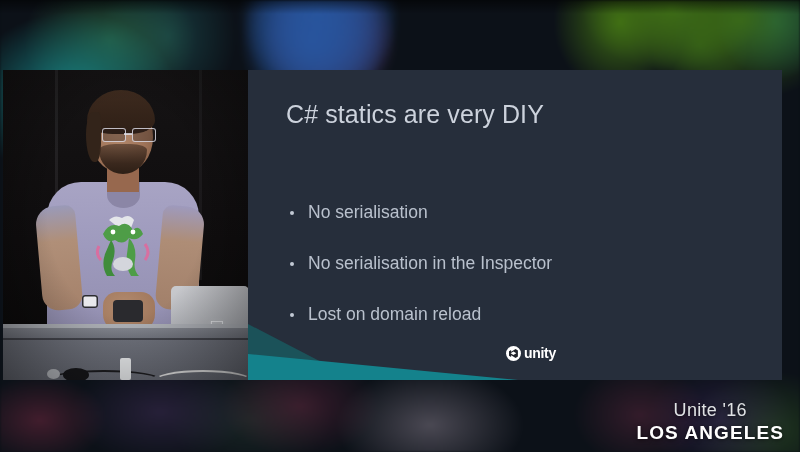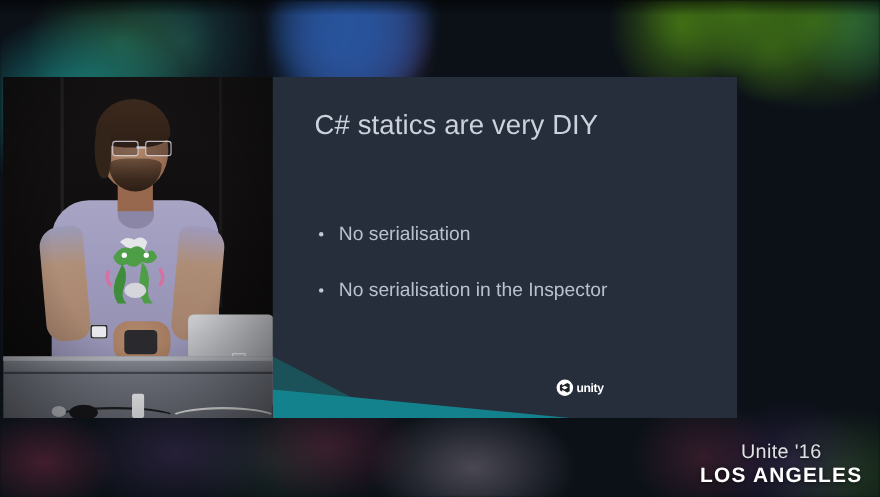--- a/index.html
+++ b/index.html
@@ -249,21 +249,21 @@
   .cam-vignette {
     position: absolute; inset: 0;
     background: radial-gradient(ellipse at 50% 45%, rgba(0,0,0,0) 45%, rgba(0,0,0,0.45) 100%);
   }
 
   
   #slide {
     position: absolute;
     left: 248px;
     top: 70px;
-    width: 422px;
+    width: 534px;
     height: 310px;
     background: #262e3b;
     overflow: hidden;
   }
   .slide-tri-dark {
     position: absolute;
     left: 0; bottom: 0;
     width: 0; height: 0;
     border-left: 108px solid #1b5259;
     border-top: 56px solid transparent;
@@ -324,21 +324,21 @@
   #unity-badge {
     width: 15px; height: 15px;
     border-radius: 50%;
     background: #ffffff;
     display: flex;
     align-items: center;
     justify-content: center;
   }
   #unity-word {
     color: #ffffff;
-    font-size: 11px;
+    font-size: 14px;
     font-weight: 700;
     letter-spacing: -0.3px;
   }
 
   
   #unite-brand {
     position: absolute;
     right: 16px;
     bottom: 10px;
     text-align: center;
@@ -424,20 +424,21 @@
 
   <div id="slide">
     <div class="slide-tri-dark"></div>
     <div class="slide-tri-light"></div>
 
     <div id="slide-title">C# statics are very DIY</div>
 
     <ul id="slide-bullets">
       <li>No serialisation</li>
       <li>No serialisation in the Inspector</li>
+      <li>Lost on domain reload</li>
     </ul>
 
     <div id="unity-logo">
       <span id="unity-badge">
         <svg width="11" height="11" viewBox="0 0 11 11" aria-hidden="true">
           <path d="M7.6 1.1 L3.1 3.7 L3.1 1.9 L1.0 3.2 L1.0 7.8 L3.1 9.1 L3.1 7.3 L7.6 9.9 L9.9 8.6 L9.9 2.4 Z" fill="#20232a"></path>
           <path d="M5.4 3.6 L8.3 5.3 L5.4 7.0 L2.6 5.3 Z" fill="#ffffff"></path>
         </svg>
       </span>
       <span id="unity-word">unity</span>

